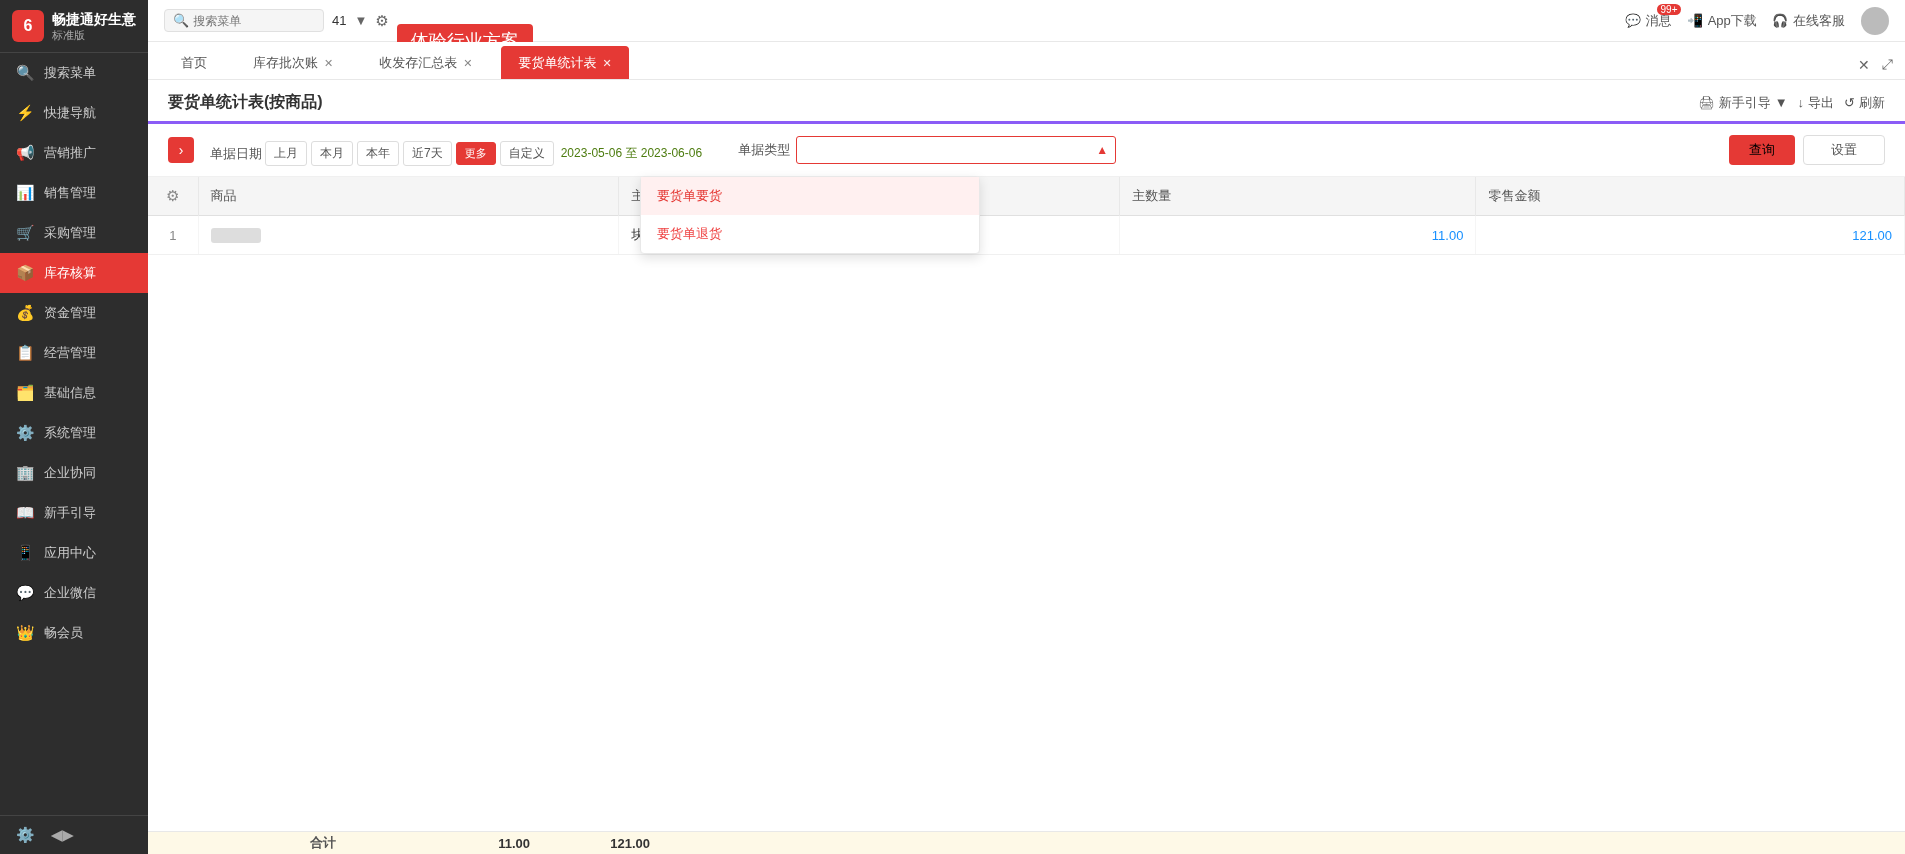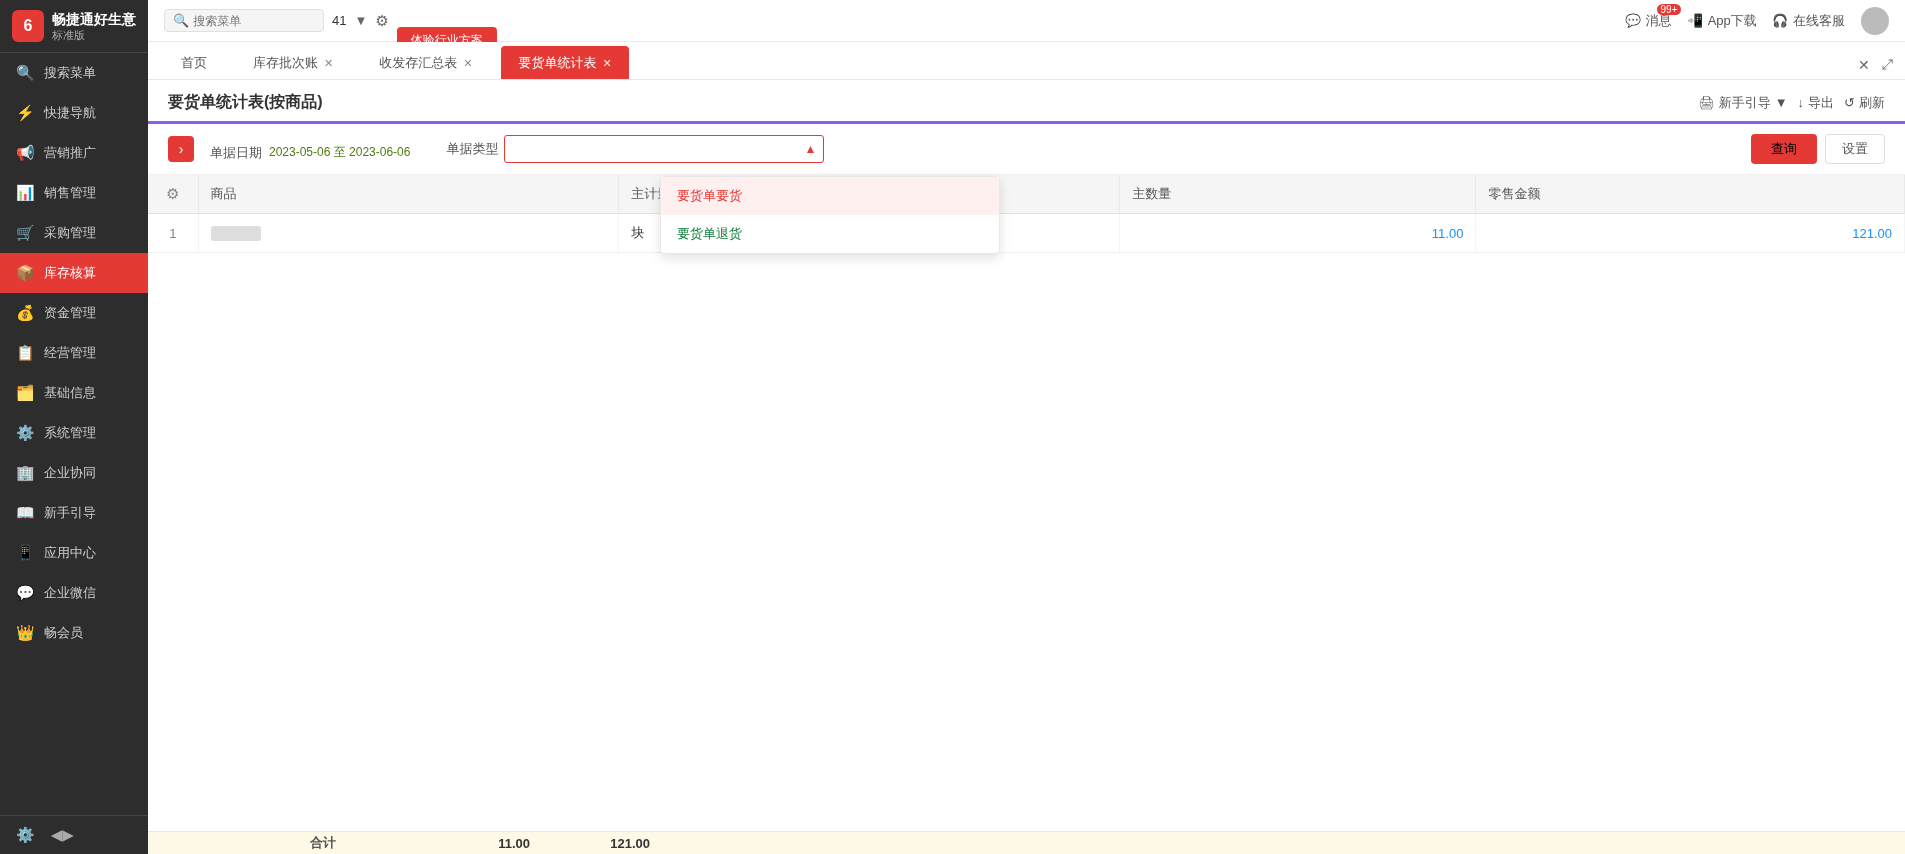--- a/index.html
+++ b/index.html
@@ -120,21 +120,21 @@
       font-size: 13px;
     }
     .topbar-arrow { color: #666; cursor: pointer; }
     .topbar-gear { color: #666; cursor: pointer; font-size: 15px; }
     .btn-industry {
       background: #e53935;
       color: white;
       border: none;
       border-radius: 4px;
       padding: 5px 14px;
-      font-size: 12px;
+      font-size: 18px;
       cursor: pointer;
       margin-top: 40px;
     }
     .topbar-right {
       display: flex;
       align-items: center;
       gap: 16px;
       color: #555;
       font-size: 13px;
     }
@@ -368,42 +368,42 @@
       border-radius: 4px;
       padding: 5px 20px;
       font-size: 13px;
       cursor: pointer;
     }
     .btn-settings {
       background: white;
       color: #555;
       border: 1px solid #ddd;
       border-radius: 4px;
-      padding: 5px 16px;
+      padding: 5px 27px;
       font-size: 13px;
       cursor: pointer;
     }
 
     
     .dropdown-menu {
       position: absolute;
       top: 52px;
-      left: 512px;
+      left: 492px;
       width: 340px;
       background: white;
       border: 1px solid #e8e8e8;
       border-radius: 4px;
       box-shadow: 0 4px 12px rgba(0,0,0,0.12);
       z-index: 100;
     }
     .dropdown-item {
       padding: 10px 16px;
       font-size: 13px;
       cursor: pointer;
-      color: #15803d;
+      color: #ef4444;
     }
     .dropdown-item.selected { background: #fff0f0; color: #e53935; }
 
     
     .table-area {
       flex: 1;
       overflow: auto;
       position: relative;
     }
     .data-table {
@@ -617,20 +617,28 @@
           <span>刷新</span>
         </div>
       </div>
     </div>
 
     <div class="filter-bar">
       <div class="filter-expand-btn">›</div>
 
       <div class="filter-group">
         <span class="filter-label">单据日期</span>
+        <div class="date-quick-btns">
+          <button class="date-quick-btn">上月</button>
+          <button class="date-quick-btn">本月</button>
+          <button class="date-quick-btn">本年</button>
+          <button class="date-quick-btn">近7天</button>
+          <button class="date-quick-btn more">更多</button>
+          <button class="date-quick-btn">自定义</button>
+        </div>
         <span class="date-range-text">2023-05-06 至 2023-06-06</span>
       </div>
 
       <div class="filter-type-group">
         <span class="filter-type-label">单据类型</span>
         <div class="filter-type-select">
           <input class="filter-type-input" type="text" value="" style="">
           <span class="filter-type-arrow">▲</span>
         </div>
       </div>

